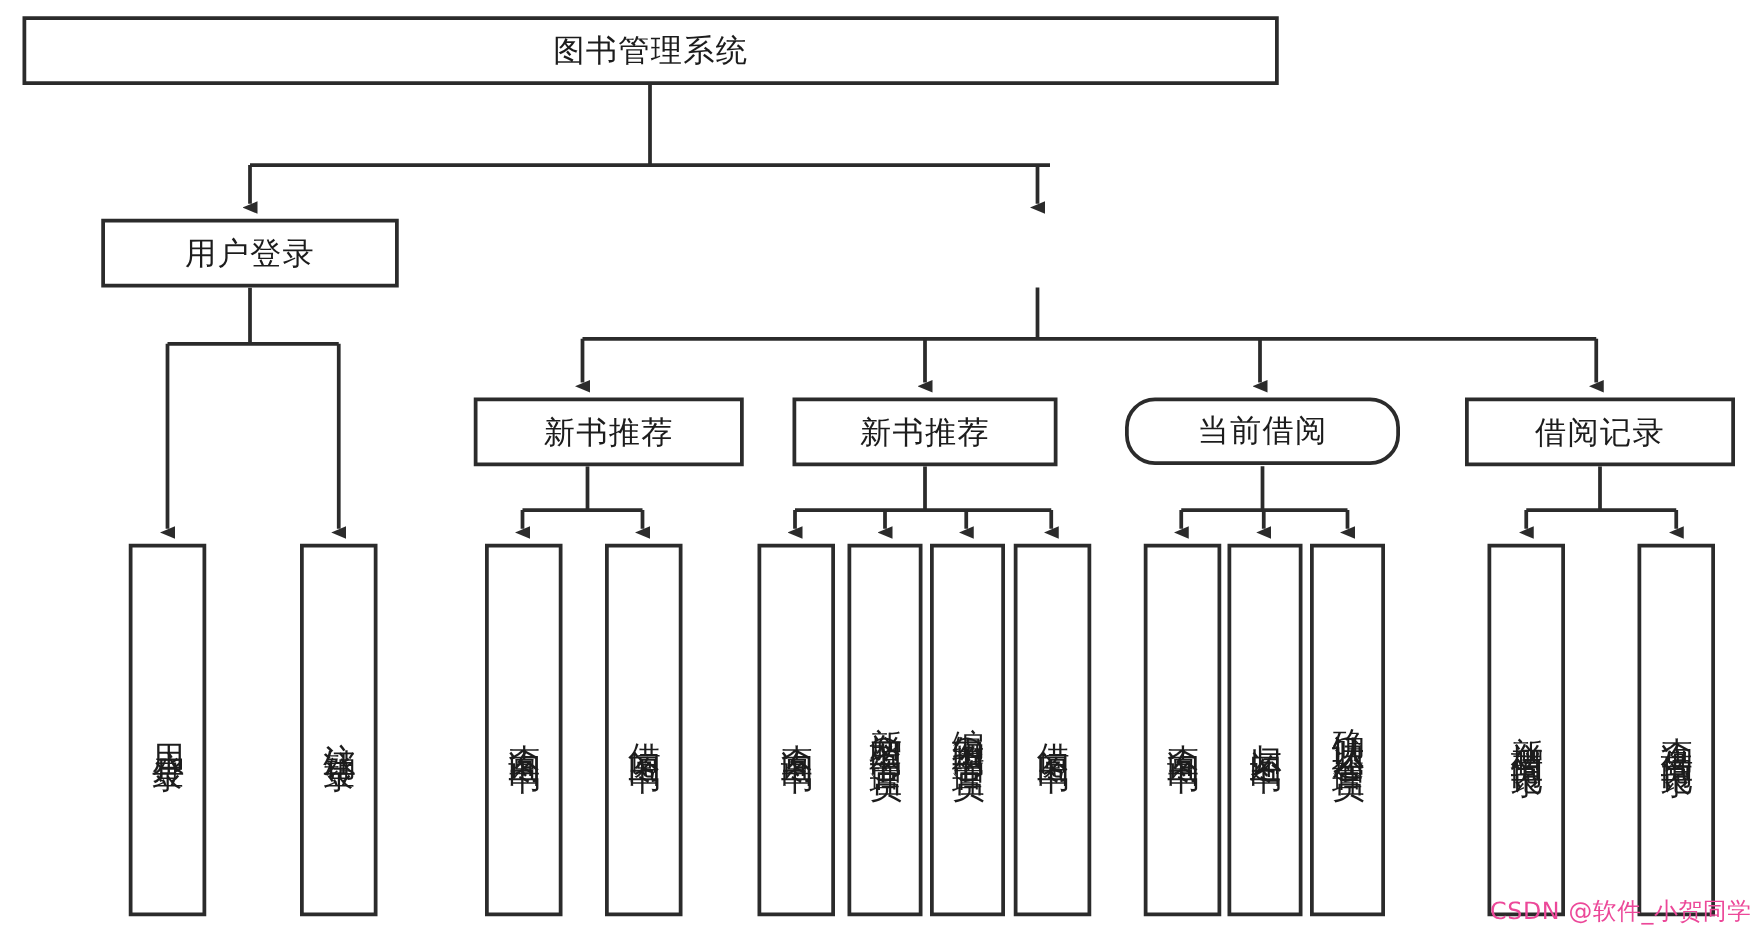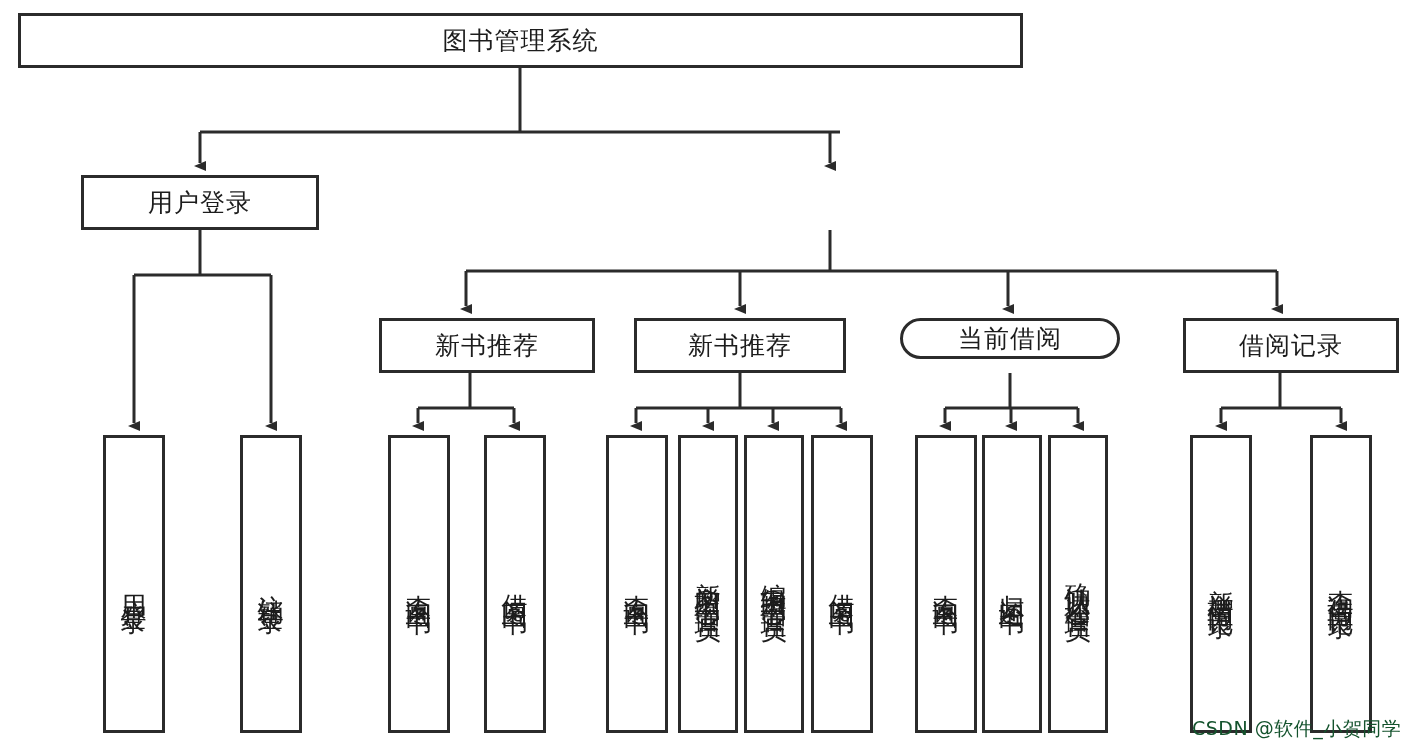--- a/index.html
+++ b/index.html
@@ -52,21 +52,21 @@
   }
   .node-v .node-label {
     writing-mode: vertical-rl;
     text-orientation: upright;
     font-size: 26px;
     letter-spacing: 5px;
     line-height: 1;
   }
   .watermark {
     position: absolute;
-    color: #14532d;
+    color: #ec4899;
     font-size: 19px;
     letter-spacing: 0.5px;
     white-space: pre;
     pointer-events: none;
   }
 </style>
 </head>
 <body>
 
 <div id="canvas">
@@ -128,24 +128,24 @@
   <div class="node-box node-h" style="left:81px; top:175px; width:238px; height:55px;">
     <span class="node-label">用户登录</span>
   </div>
 
   <div class="node-box node-h" style="left:379px; top:318px; width:216px; height:55px;">
     <span class="node-label">新书推荐</span>
   </div>
   <div class="node-box node-h" style="left:634px; top:318px; width:212px; height:55px;">
     <span class="node-label">新书推荐</span>
   </div>
-  <div class="node-box node-h" style="left:900px; top:318px; width:220px; height:41px;border-radius:24px;">
+  <div class="node-box node-h" style="left:900px; top:318px; width:220px; height:54px;border-radius:24px;">
     <span class="node-label">当前借阅</span>
   </div>
-  <div class="node-box node-h" style="left:1172px; top:318px; width:216px; height:55px;margin-left:11px;">
+  <div class="node-box node-h" style="left:1172px; top:318px; width:216px; height:55px;">
     <span class="node-label">借阅记录</span>
   </div>
 
   <div class="node-box node-v" style="left:103px; top:435px; width:62px; height:298px;">
     <span class="node-label">用户登录</span>
   </div>
   <div class="node-box node-v" style="left:240px; top:435px; width:62px; height:298px;">
     <span class="node-label">注销登录</span>
   </div>
 

